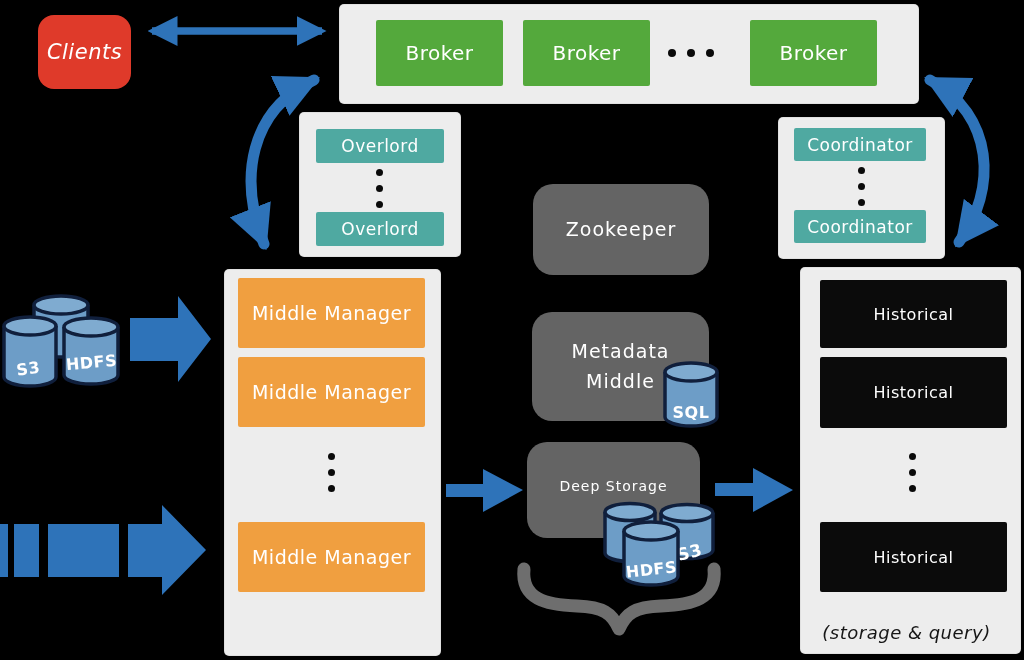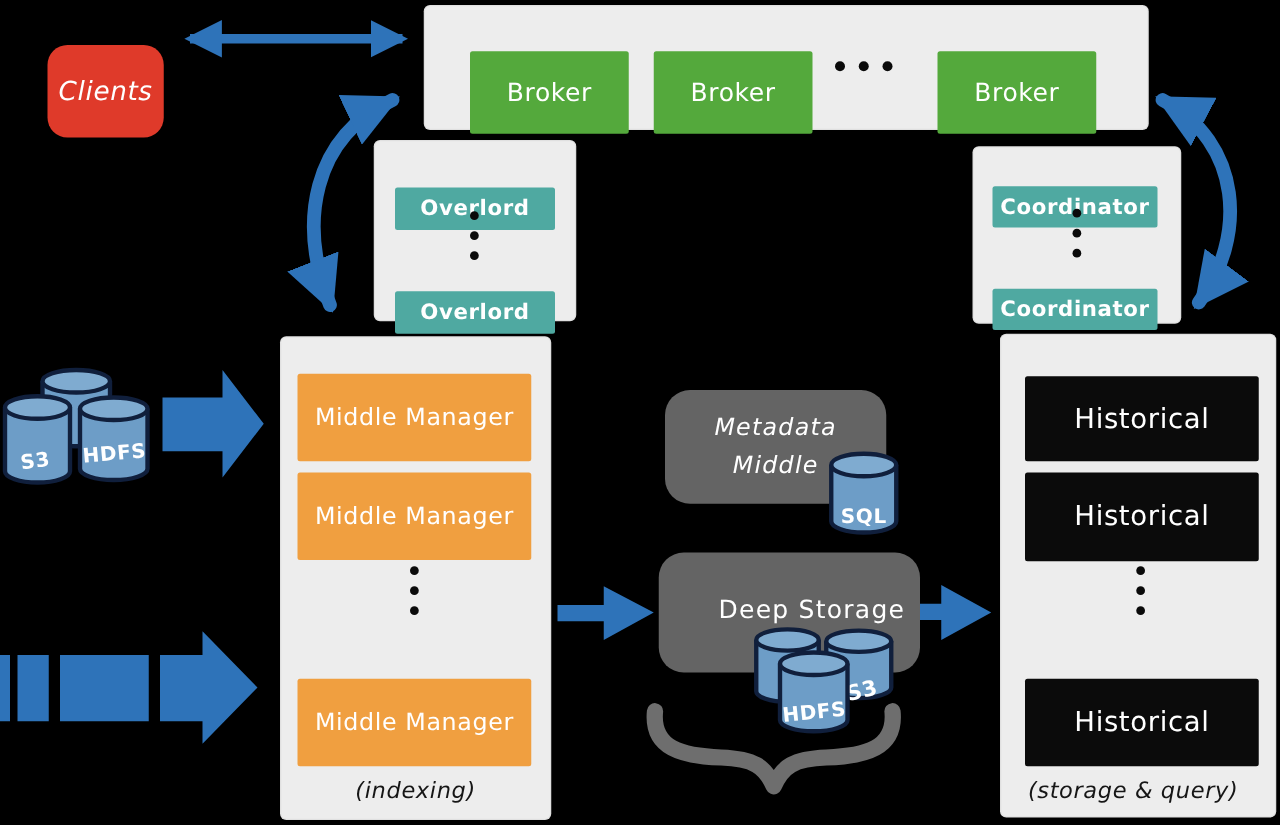--- a/index.html
+++ b/index.html
@@ -2,25 +2,25 @@
 <html><head>
 <meta charset="utf-8">
 <style>
   html,body{margin:0;padding:0;background:#000;}
   #canvas{position:relative;width:1024px;height:660px;background:#000;overflow:hidden;
           font-family:"DejaVu Sans","Liberation Sans",sans-serif;}
   svg{display:block;}
   .layer{position:absolute;left:0;top:0;width:1024px;height:660px;pointer-events:none;}
   .panel{position:absolute;background:#ededed;border-radius:4px;box-shadow:0 0 0 1px #e0e0e0;}
   .chip{position:absolute;display:flex;align-items:center;justify-content:center;
-        color:#fff;letter-spacing:.5px;border-radius:2px;margin-top:21px;}
+        color:#fff;letter-spacing:.5px;border-radius:2px;}
   .green{background:#54a93c;font-size:20px;text-align:center;}
-  .teal{background:#4fa9a1;font-size:17px;font-weight:bold;}
+  .teal{background:#4fa9a1;font-size:17px;}
   .orange{background:#f09f40;font-size:19px;justify-content:center;}
-  .blackbox{background:#0b0b0b;font-size:22px;}
+  .blackbox{background:#0b0b0b;font-size:16px;}
   .red{background:#df3a2a;border-radius:16px;font-size:21px;font-style:italic;}
   .darkbox{position:absolute;background:#646464;border-radius:20px;color:#fff;
            display:flex;flex-direction:column;align-items:center;justify-content:center;
            font-size:19px;letter-spacing:1px;line-height:1.55;}
   .caption{position:absolute;color:#161616;font-size:18px;letter-spacing:.5px;
            text-align:center;font-style:italic;}
   .vdots{position:absolute;display:flex;flex-direction:column;align-items:center;gap:9px;}
   .hdots{position:absolute;display:flex;flex-direction:row;align-items:center;gap:11px;}
   .dot{width:7px;height:7px;border-radius:50%;background:#0a0a0a;}
   .hdots .dot{width:8px;height:8px;}
@@ -101,33 +101,36 @@
   </div>
   <div class="vdots" style="left:858px;top:167px;">
     <i class="dot"></i>
       <i class="dot"></i>
       <i class="dot"></i>
   </div>
   <div class="chip teal" style="left:794px;top:210px;width:132px;height:33px;">
     <span>Coordinator</span>
   </div>
 
+  <div class="darkbox" style="left:533px;top:184px;width:176px;height:91px;">
+    <span>Zookeeper</span>
+  </div>
 
-  <div class="darkbox" style="left:532px;top:312px;width:177px;height:91px;font-style:italic;">
+  <div class="darkbox" style="left:532px;top:312px;width:177px;height:109px;">
     <span>Metadata</span>
     <span>Middle</span>
   </div>
 
   <svg style="position:absolute;left:662px;top:360px;" width="58" height="70" viewBox="0 0 58 70">
     <path d="M3,12 v45 a26,9 0 0 0 52,0 v-45" fill="#6d9dc7" stroke="#101f3c" stroke-width="3.5"></path>
     <ellipse cx="29" cy="12" rx="26" ry="9" fill="#7fabd0" stroke="#101f3c" stroke-width="3.5"></ellipse>
     <text x="29" y="58" text-anchor="middle" font-size="16" class="cyl-label">SQL</text>
   </svg>
 
-  <div class="darkbox" style="left:527px;top:442px;width:173px;height:90px;padding-bottom:6px;font-size:20px;padding-left:36px;">
+  <div class="darkbox" style="left:527px;top:442px;width:173px;height:90px;padding-bottom:6px;font-size:14px;">
     <span>Deep Storage</span>
   </div>
 
   <svg style="position:absolute;left:595px;top:495px;" width="130" height="98" viewBox="0 0 130 98">
     <g>
       <path d="M10,17 v41 a25,8.5 0 0 0 50,0 v-41" fill="#6d9dc7" stroke="#101f3c" stroke-width="3.5"></path>
       <ellipse cx="35" cy="17" rx="25" ry="8.5" fill="#7fabd0" stroke="#101f3c" stroke-width="3.5"></ellipse>
     </g>
     <g>
       <path d="M66,18 v37 a26,8.5 0 0 0 52,0 v-37" fill="#6d9dc7" stroke="#101f3c" stroke-width="3.5"></path>
@@ -149,21 +152,20 @@
     <span>Middle Manager</span>
   </div>
   <div class="vdots" style="left:328px;top:453px;">
     <i class="dot"></i>
       <i class="dot"></i>
       <i class="dot"></i>
   </div>
   <div class="chip orange" style="left:238px;top:522px;width:187px;height:70px;">
     <span>Middle Manager</span>
   </div>
-  <div class="caption" style="left:225px;top:622px;width:215px;">(indexing)</div>
 
   <div class="panel" style="left:801px;top:268px;width:219px;height:385px;"></div>
   <div class="chip blackbox" style="left:820px;top:280px;width:187px;height:68px;">
     <span>Historical</span>
   </div>
   <div class="chip blackbox" style="left:820px;top:357px;width:187px;height:71px;">
     <span>Historical</span>
   </div>
   <div class="vdots" style="left:909px;top:453px;">
     <i class="dot"></i>

